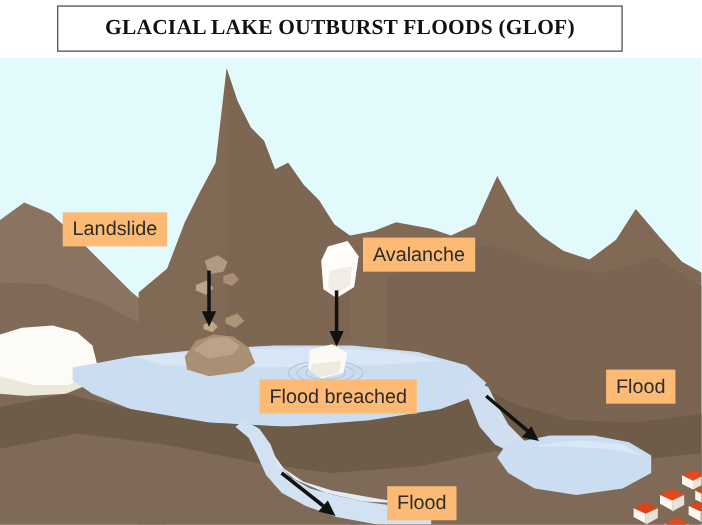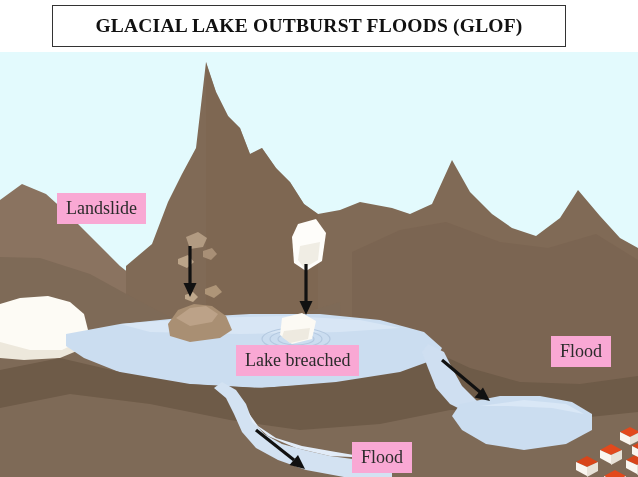--- a/index.html
+++ b/index.html
@@ -49,23 +49,23 @@
     position: absolute;
     left: 0; top: 52px;
     width: 638px; height: 425px;
     overflow: hidden;
   }
   #scene svg { display: block; }
 
   
   .label {
     position: absolute;
-    background: #f9a8d4;
+    background: #fdba74;
     color: #2b2b2b;
-    font-family: Liberation Serif, serif;
+    font-family: Liberation Sans, sans-serif;
     font-size: 18px;
     line-height: 1;
     padding: 6px 9px 7px 9px;
     white-space: nowrap;
     z-index: 30;
   }
   .lbl-landslide   { left: 57px;  top: 193px; }
   .lbl-avalanche   { left: 330px; top: 216px; }
   .lbl-glaciallake { left: 14px;  top: 305px; }
   .lbl-overflows   { left: 434px; top: 284px; }
@@ -202,17 +202,18 @@
         <g>
           <path d="M632,394 l10,-5 l10,5 l-10,5 z" fill="#D8451A"></path>
           <path d="M632,394 l10,5 l0,8 l-10,-5 z" fill="#FAF6F0"></path>
         </g>
       </g>
 
     </svg>
   </div>
 
   <div class="label lbl-landslide">Landslide</div>
-  <div class="label lbl-wallbreach">Lake breached</div>
+  <div class="label lbl-avalanche">Avalanche</div>
+  <div class="label lbl-wallbreach">Flood breached</div>
   <div class="label lbl-flood-right">Flood</div>
   <div class="label lbl-flood-bot">Flood</div>
 
 </div>
 
 </body></html>

